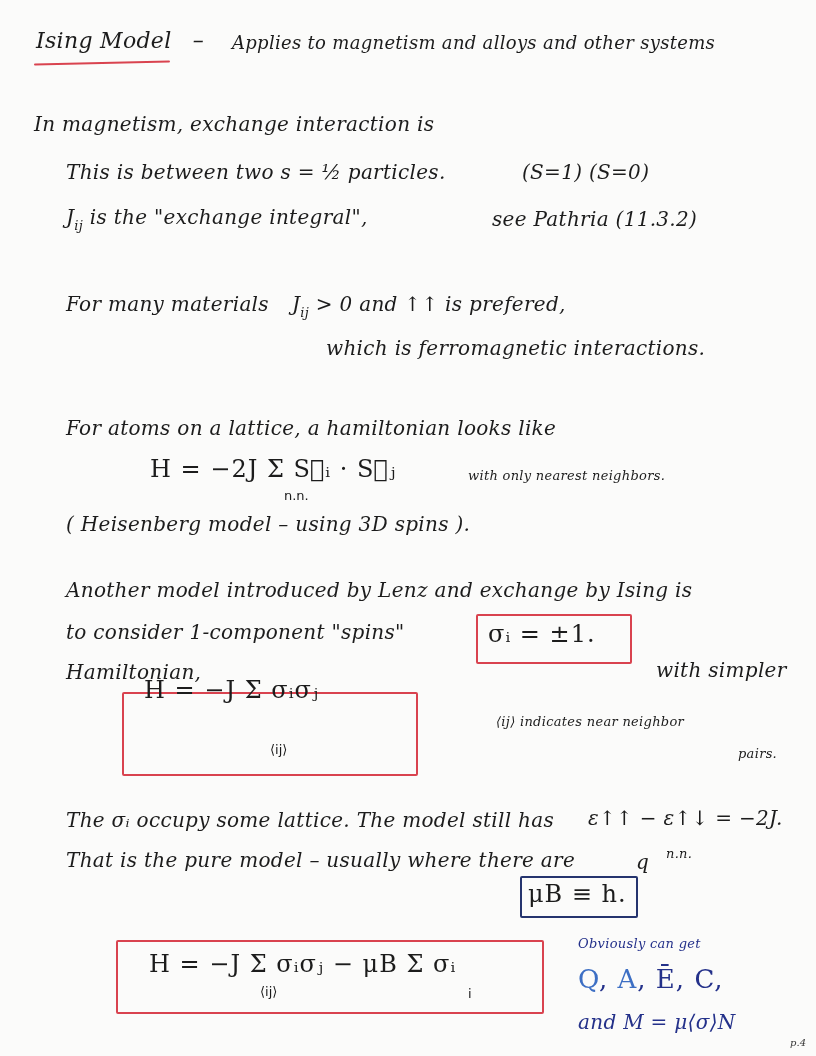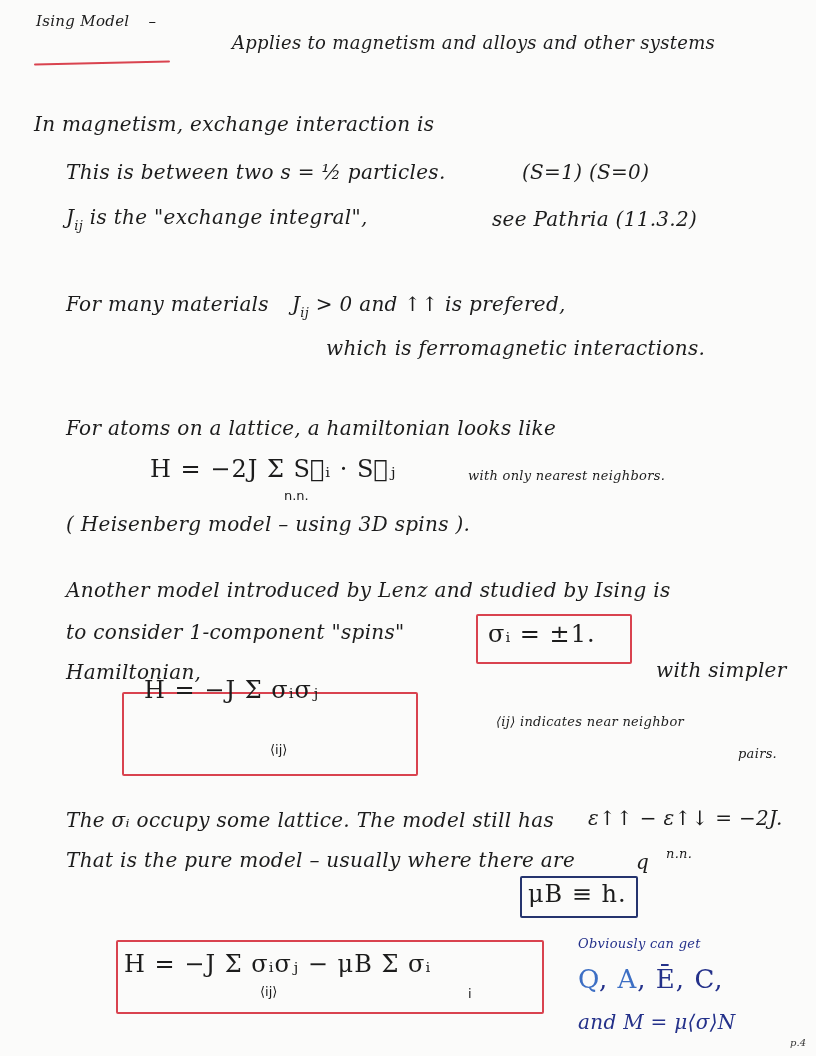--- a/index.html
+++ b/index.html
@@ -52,21 +52,21 @@
       position: absolute; right: 10px; bottom: 8px;
       font-size: 10px; color: #333;
       font-family: "DejaVu Serif", serif; font-style: italic;
     }
   </style>
 </head>
 <body>
 
 <div class="page">
 
-  <div class="line" style="left:36px; top:12px; font-size:15px;font-style:italic;">
+  <div class="line" style="left:36px; top:28px; font-size:22px;font-style:italic;">
     <span>Ising Model</span>
     <span style="margin-left:14px;">–</span>
   </div>
   <div class="underline-red" style="left:34px; top:62px; width:136px;"></div>
   <div class="line" style="left:232px; top:32px; font-size:18px;">Applies to magnetism and alloys and other systems</div>
 
   <div class="line" style="left:34px; top:112px;">In magnetism,  exchange interaction is</div>
   <div class="line" style="left:66px; top:160px;">This is between two  s = ½ particles.</div>
   <div class="line" style="left:522px; top:160px;">(S=1)   (S=0)</div>
   <div class="line" style="left:66px; top:205px;">
@@ -79,21 +79,21 @@
     <span>J</span><span class="sub">ij</span><span> &gt; 0  and  ↑↑  is prefered,</span>
   </div>
   <div class="line" style="left:326px; top:336px;">which is ferromagnetic interactions.</div>
 
   <div class="line" style="left:66px; top:416px;text-align:center;">For atoms on a lattice, a hamiltonian looks like</div>
   <div class="line math" style="left:150px; top:455px;">H  =  −2J Σ  S⃗ᵢ · S⃗ⱼ</div>
   <div class="under" style="left:284px; top:488px;">n.n.</div>
   <div class="line small" style="left:468px; top:468px;">with only nearest neighbors.</div>
   <div class="line" style="left:66px; top:512px;">( Heisenberg model – using 3D spins ).</div>
 
-  <div class="line" style="left:66px; top:578px;">Another model introduced by Lenz and studied by Ising is</div>
+  <div class="line" style="left:66px; top:578px;">Another model introduced by Lenz and exchange by Ising is</div>
   <div class="line" style="left:66px; top:620px;">to consider 1-component "spins"</div>
   <div class="red-box" style="left:476px; top:614px; width:152px; height:46px;"></div>
   <div class="line math" style="left:488px; top:620px;">σᵢ = ±1.</div>
   <div class="line" style="left:656px; top:622px;margin-top:36px;">with simpler</div>
   <div class="line" style="left:66px; top:660px;">Hamiltonian,</div>
 
   <div class="red-box" style="left:122px; top:692px; width:292px; height:80px;"></div>
   <div class="line math" style="left:144px; top:676px;">H  =  −J Σ  σᵢσⱼ</div>
   <div class="under" style="left:270px; top:742px;">⟨ij⟩</div>
   <div class="line small" style="left:496px; top:714px;">⟨ij⟩ indicates near neighbor</div>
@@ -101,21 +101,21 @@
 
   <div class="line" style="left:66px; top:808px;">The  σᵢ  occupy some lattice.  The model still has</div>
   <div class="line" style="left:588px; top:806px;">ε↑↑ − ε↑↓ = −2J.</div>
   <div class="line" style="left:66px; top:848px;">That is the pure model – usually where there are</div>
   <div class="line" style="left:636px; top:850px;">q</div>
   <div class="line small" style="left:666px; top:846px;">n.n.</div>
   <div class="blue-box" style="left:520px; top:876px; width:114px; height:38px;"></div>
   <div class="line math" style="left:528px; top:880px;">μB ≡ h.</div>
 
   <div class="red-box" style="left:116px; top:940px; width:424px; height:70px;"></div>
-  <div class="line math" style="left:124px; top:950px;">H  =  −J Σ  σᵢσⱼ  − μB Σ σᵢ</div>
+  <div class="line math" style="left:149px; top:950px;">H  =  −J Σ  σᵢσⱼ  − μB Σ σᵢ</div>
   <div class="under" style="left:260px; top:984px;">⟨ij⟩</div>
   <div class="under" style="left:468px; top:986px;">i</div>
 
   <div class="line small blue-ink" style="left:578px; top:936px;">Obviously can get</div>
   <div class="line math blue-ink" style="left:578px; top:964px; font-size:26px;">
     <span class="light-blue">Q</span><span>, </span><span class="light-blue">A</span><span>,  Ē,  C,</span>
   </div>
   <div class="line blue-ink" style="left:578px; top:1010px;">and  M = μ⟨σ⟩N</div>
 
   <div class="pagenum">p.4</div>

